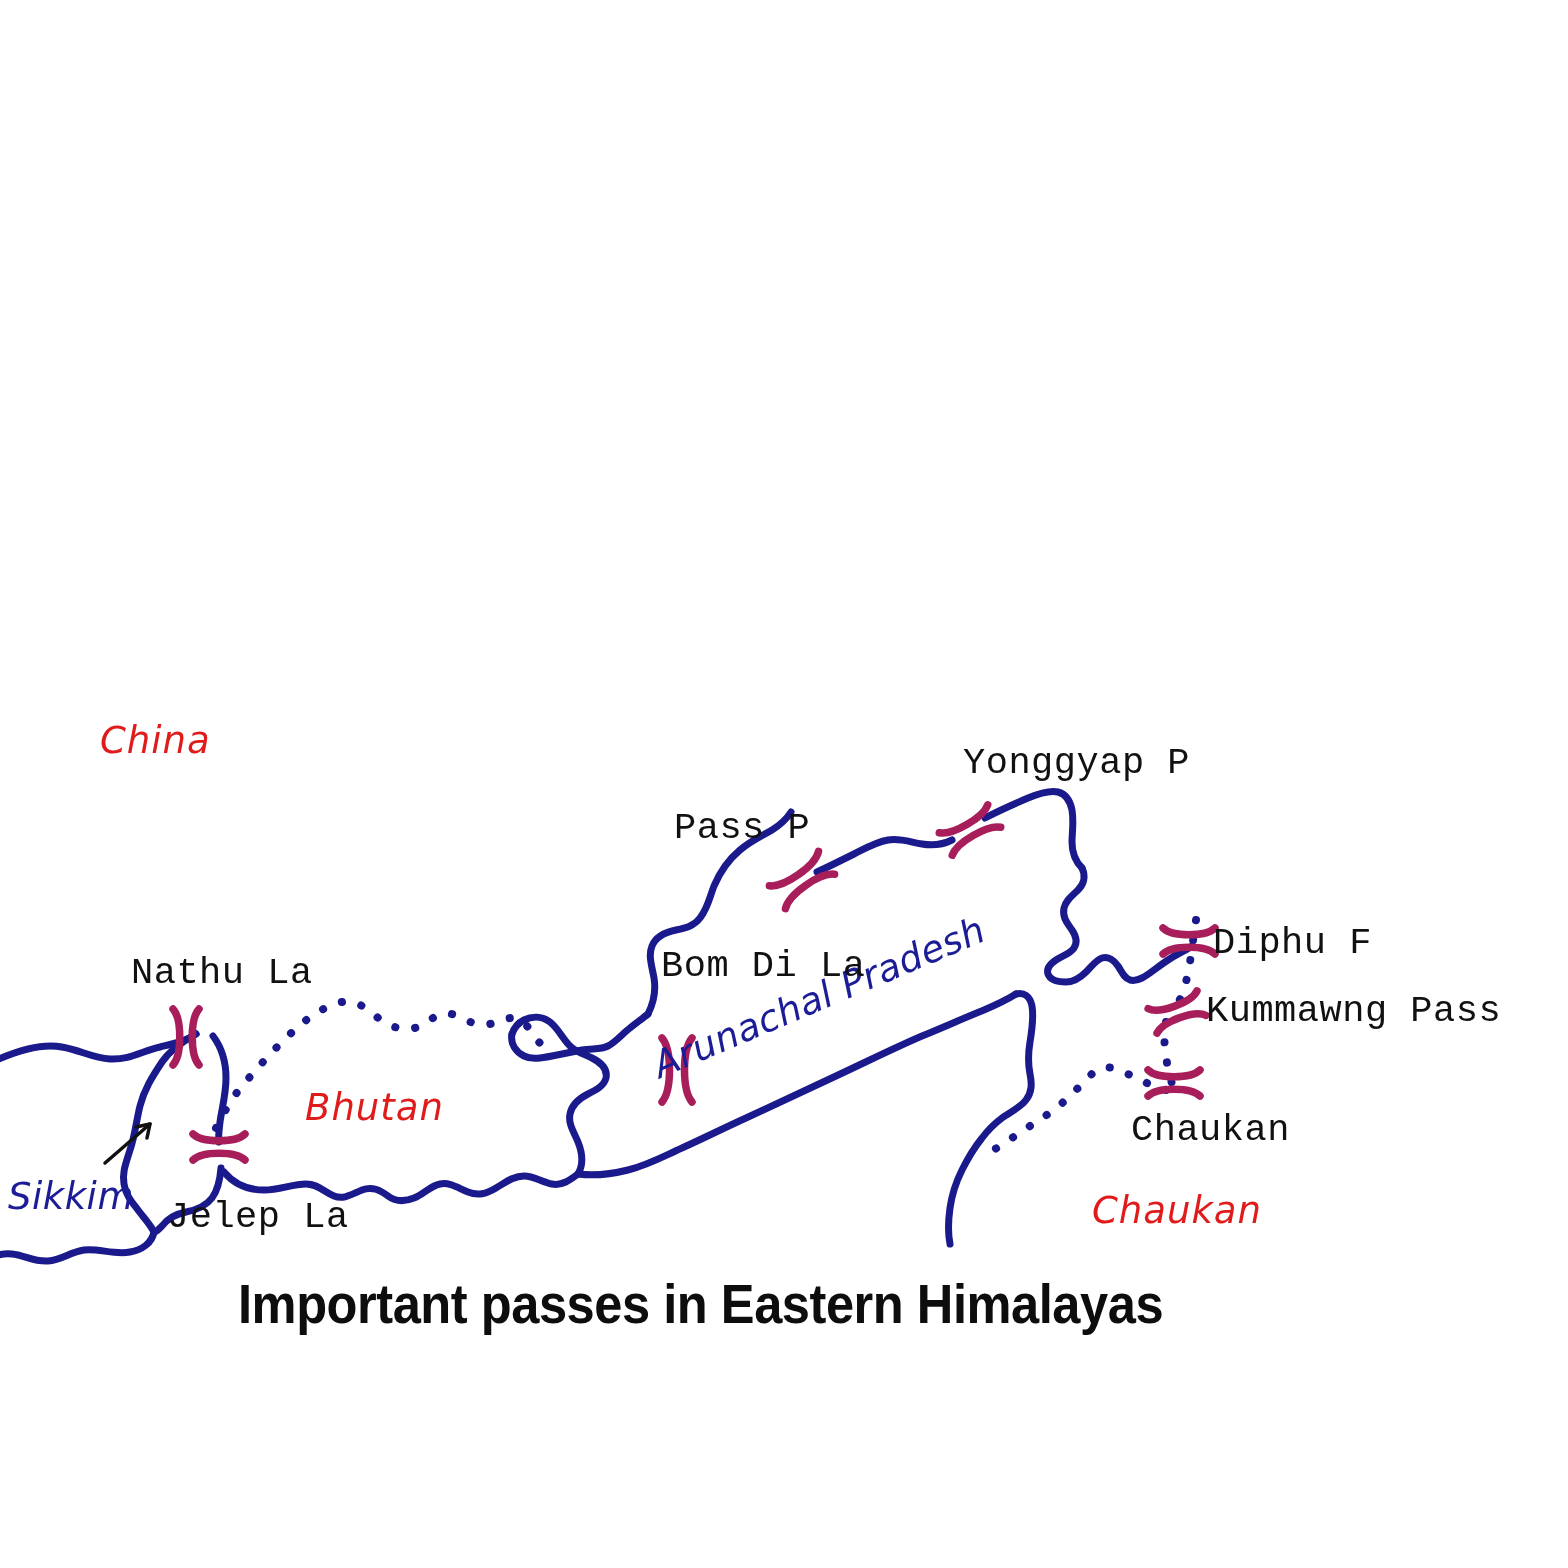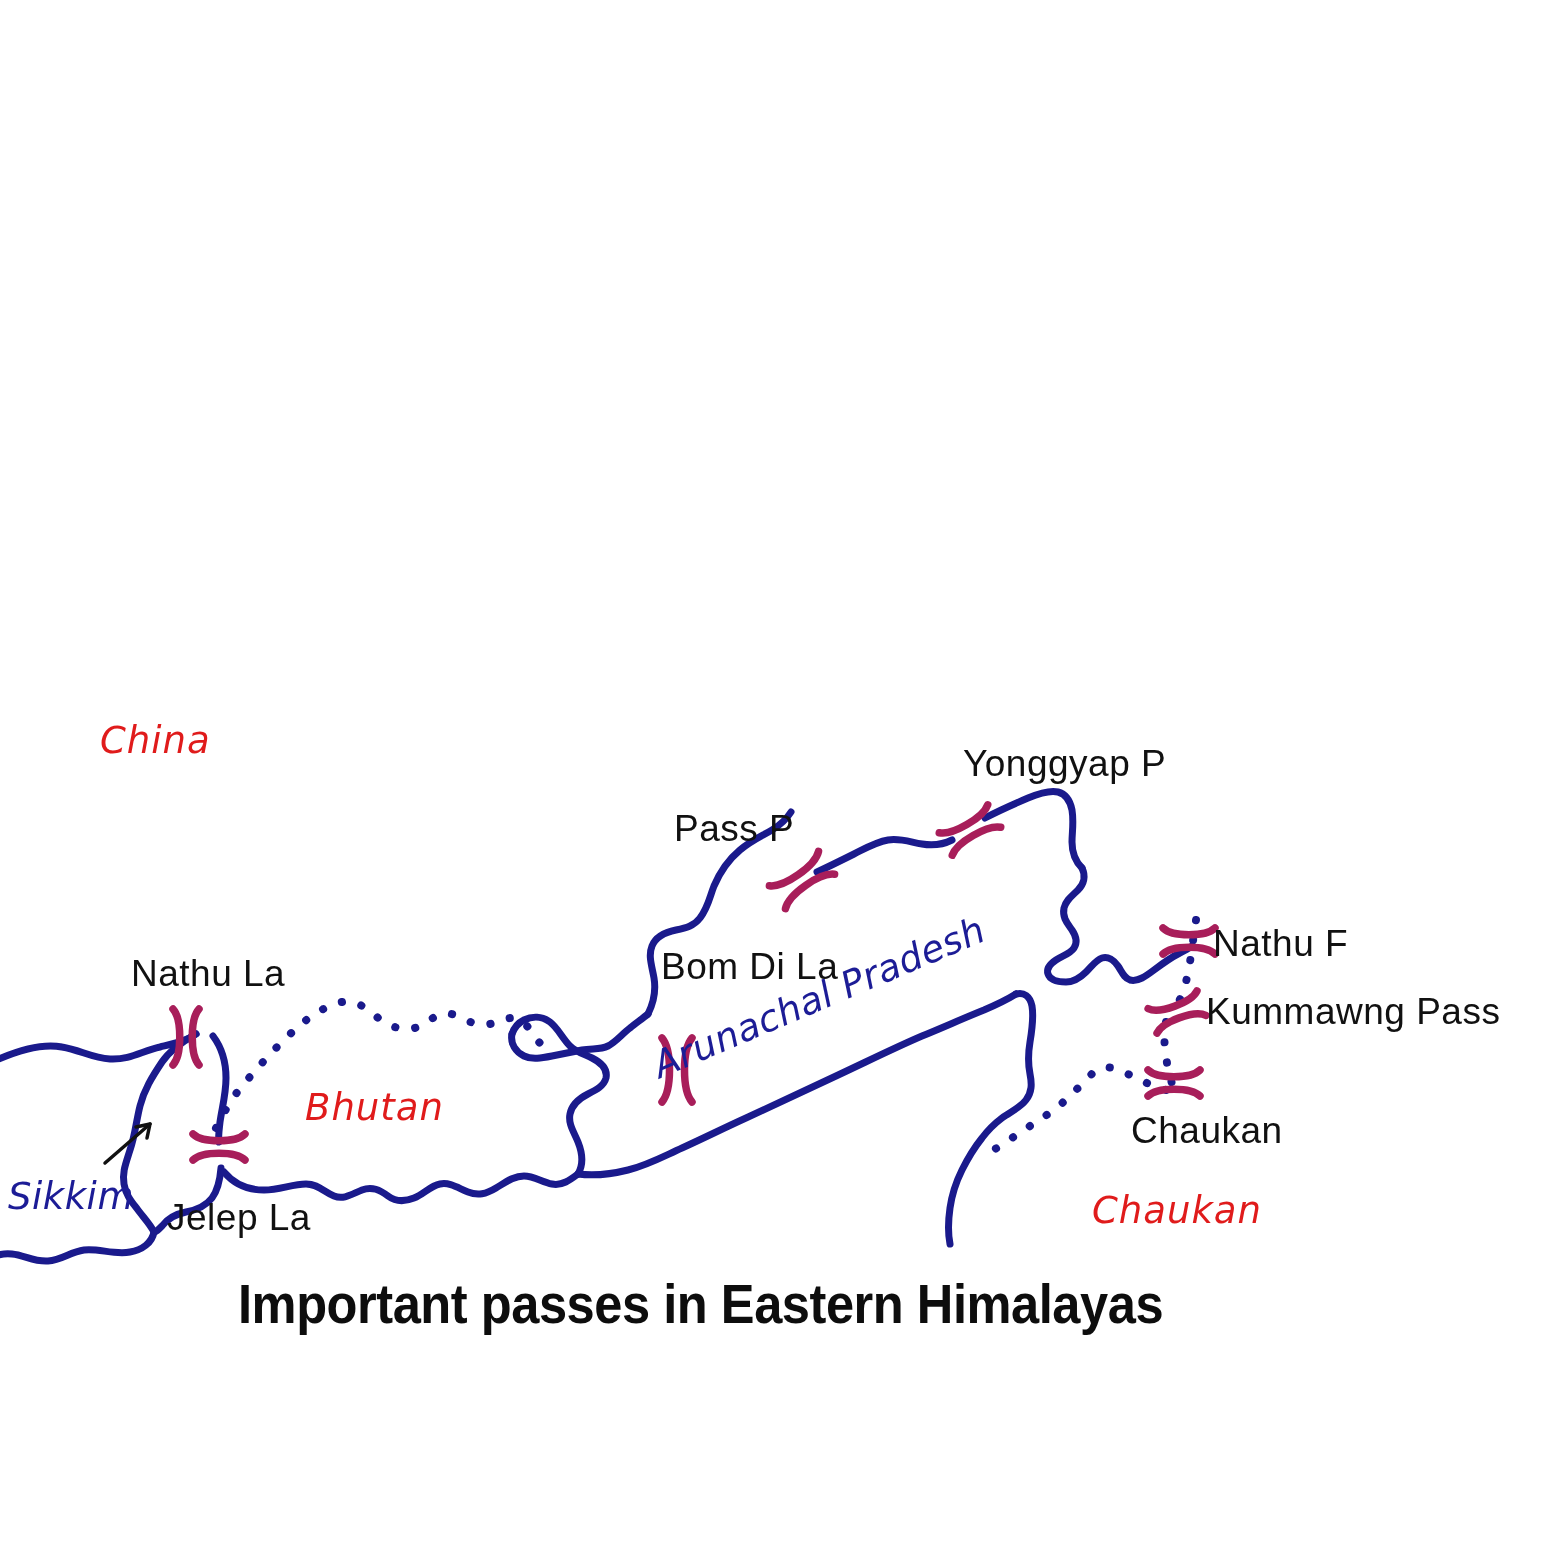--- a/index.html
+++ b/index.html
@@ -30,21 +30,21 @@
     display: block;
   }
   .label {
     position: absolute;
     white-space: nowrap;
     user-select: none;
     line-height: 1;
   }
   .lbl-pass {
     color: #111111;
-    font-family: Liberation Sans, sans-serif;
+    font-family: Liberation Mono, monospace;
     font-size: 37px;
     letter-spacing: 0.5px;
   }
   .lbl-country {
     color: #e01b1b;
     font-family: "DejaVu Sans", sans-serif;
     font-size: 37px;
     font-style: italic;
     letter-spacing: 1px;
   }
@@ -216,19 +216,19 @@
   <div class="label lbl-country" style="left:1092px; top:1192px;">Chaukan</div>
 
   <div class="label lbl-region" style="left:8px; top:1178px;">Sikkim</div>
   <div class="label lbl-region" style="left:648px; top:1050px; transform:rotate(-23deg); transform-origin:left top;">Arunachal Pradesh</div>
 
   <div class="label lbl-pass" style="left:131px; top:955px;">Nathu La</div>
   <div class="label lbl-pass" style="left:167px; top:1199px;">Jelep La</div>
   <div class="label lbl-pass" style="left:661px; top:948px;">Bom Di La</div>
   <div class="label lbl-pass" style="left:674px; top:810px;">Pass P</div>
   <div class="label lbl-pass" style="left:963px; top:745px;">Yonggyap P</div>
-  <div class="label lbl-pass" style="left:1213px; top:925px;">Nathu F</div>
+  <div class="label lbl-pass" style="left:1213px; top:925px;">Diphu F</div>
   <div class="label lbl-pass" style="left:1206px; top:993px;">Kummawng Pass</div>
   <div class="label lbl-pass" style="left:1131px; top:1112px;">Chaukan</div>
 
   <div id="title-text">Important passes in Eastern Himalayas</div>
 
 </div>
 
 </body></html>

